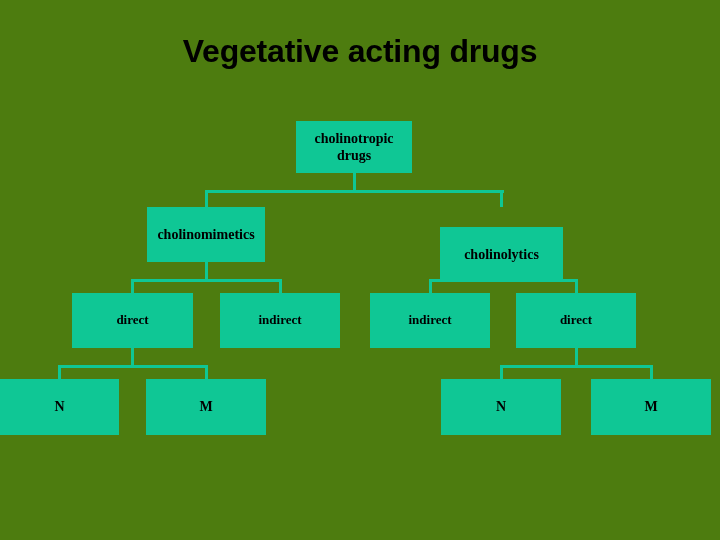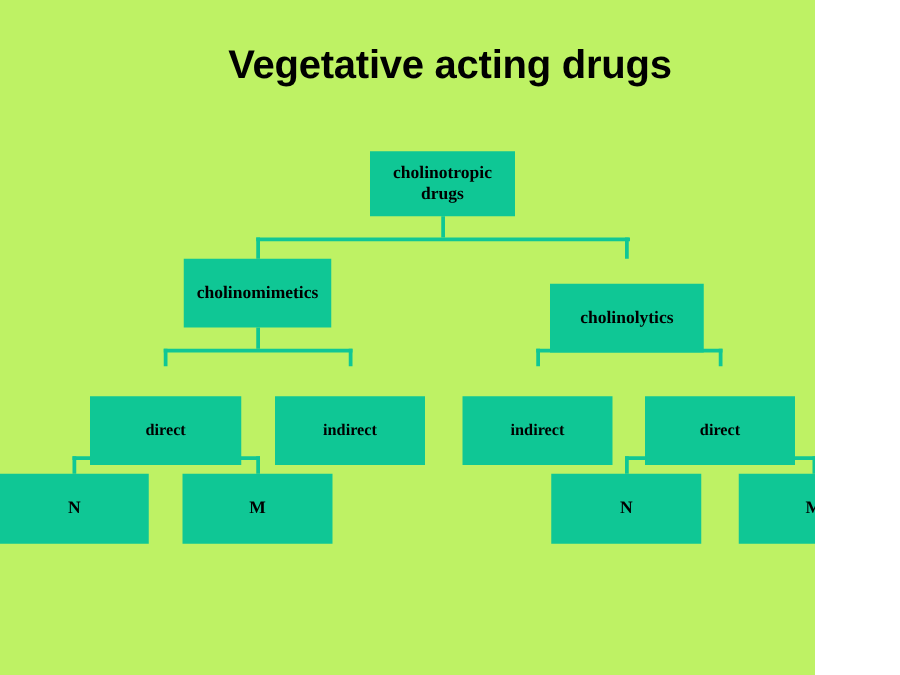--- a/index.html
+++ b/index.html
@@ -2,23 +2,23 @@
 <html><head>
 <meta charset="utf-8">
 <style>
   html, body {
     margin: 0;
     padding: 0;
     background: #ffffff;
   }
   #slide {
     position: relative;
-    width: 652px;
+    width: 720px;
     height: 540px;
-    background: #bef264;
+    background: #4d7c0f;
     overflow: hidden;
     font-family: "Liberation Serif", "DejaVu Serif", serif;
   }
 
   
   .title-block {
     position: absolute;
     left: 0;
     top: 32px;
     width: 720px;
@@ -41,21 +41,21 @@
     align-items: center;
     justify-content: center;
     text-align: center;
     font-weight: bold;
     line-height: 1.25;
     box-sizing: border-box;
     padding: 2px 4px;
   }
   .node.root      { font-size: 14px; }
   .node.lvl2      { font-size: 14px; }
-  .node.lvl3      { font-size: 13px; margin-top: 24px; }
+  .node.lvl3      { font-size: 13px; }
   .node.lvl4      { font-size: 14px; }
 
   
   .conn {
     position: absolute;
     background: #0FC795;
   }
 </style>
 </head>
 <body>

